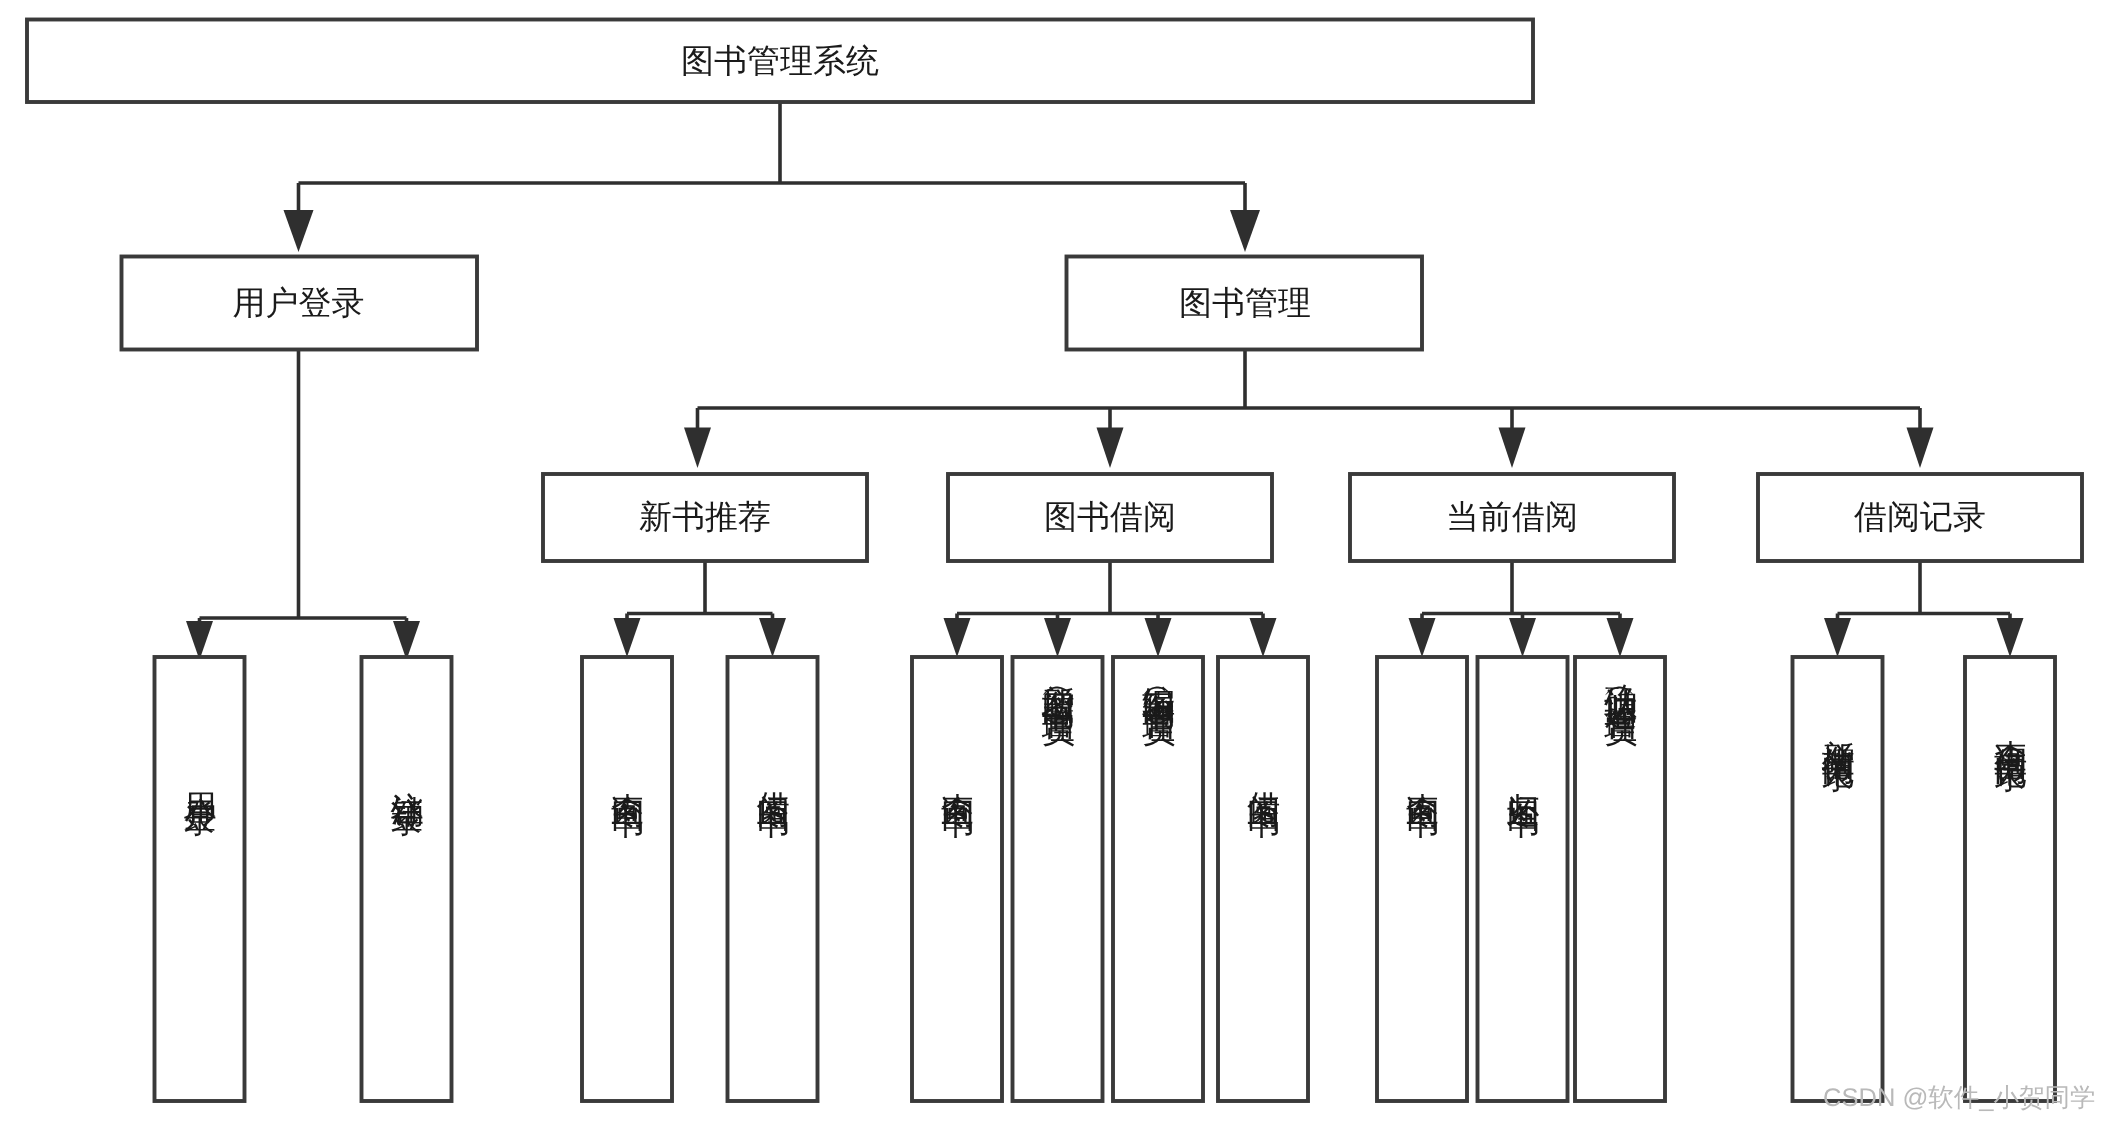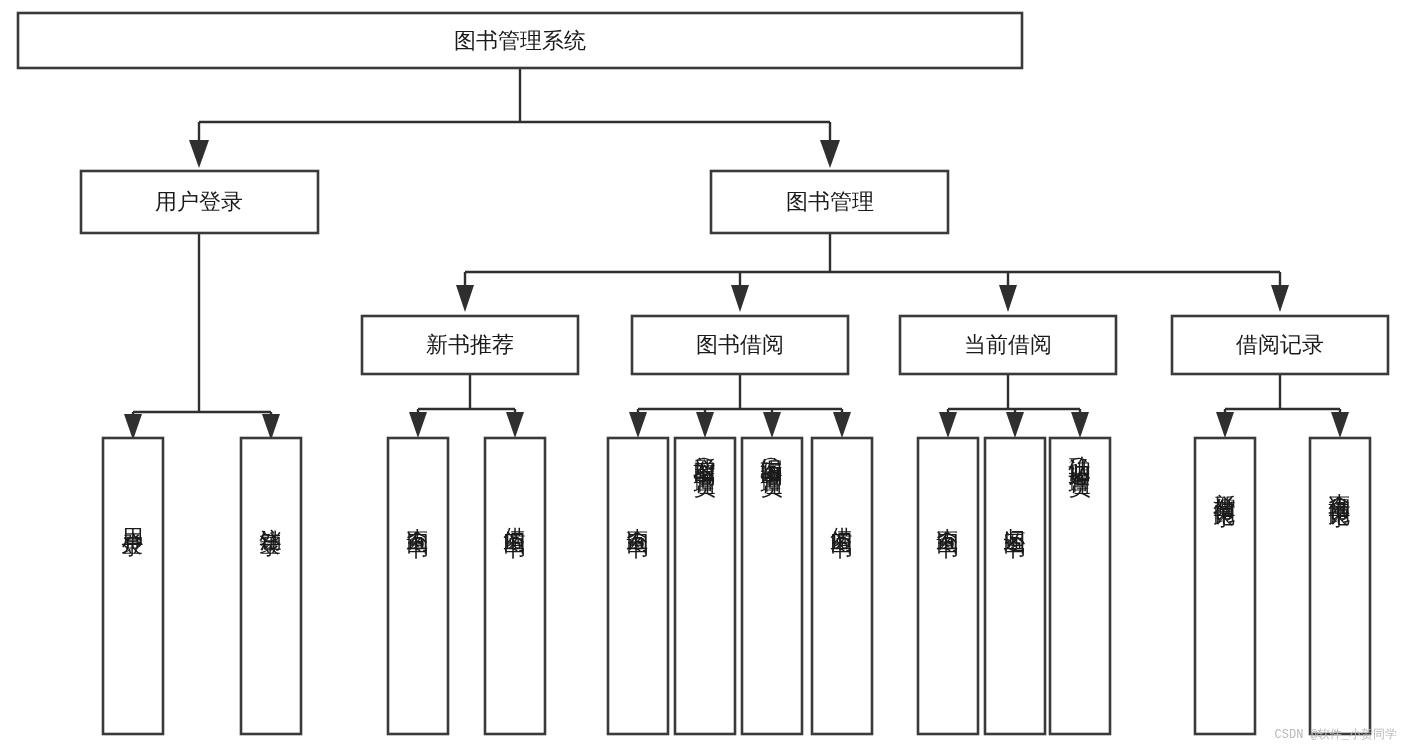--- a/index.html
+++ b/index.html
@@ -47,22 +47,22 @@
     fill: none;
   }
   .arrow-head {
     fill: #2f2f2f;
     stroke: none;
   }
   .watermark {
     position: absolute;
     right: 8px;
     bottom: 4px;
-    font-family: Liberation Mono, monospace;
-    font-size: 12px;
+    font-family: Liberation Sans, sans-serif;
+    font-size: 17px;
     color: #b9b9b9;
     white-space: nowrap;
     pointer-events: none;
     margin-top: 36px;
   }
 </style>
 </head>
 <body>
 
 <svg id="diagram" viewBox="0 0 1405 747" xmlns="http://www.w3.org/2000/svg">

